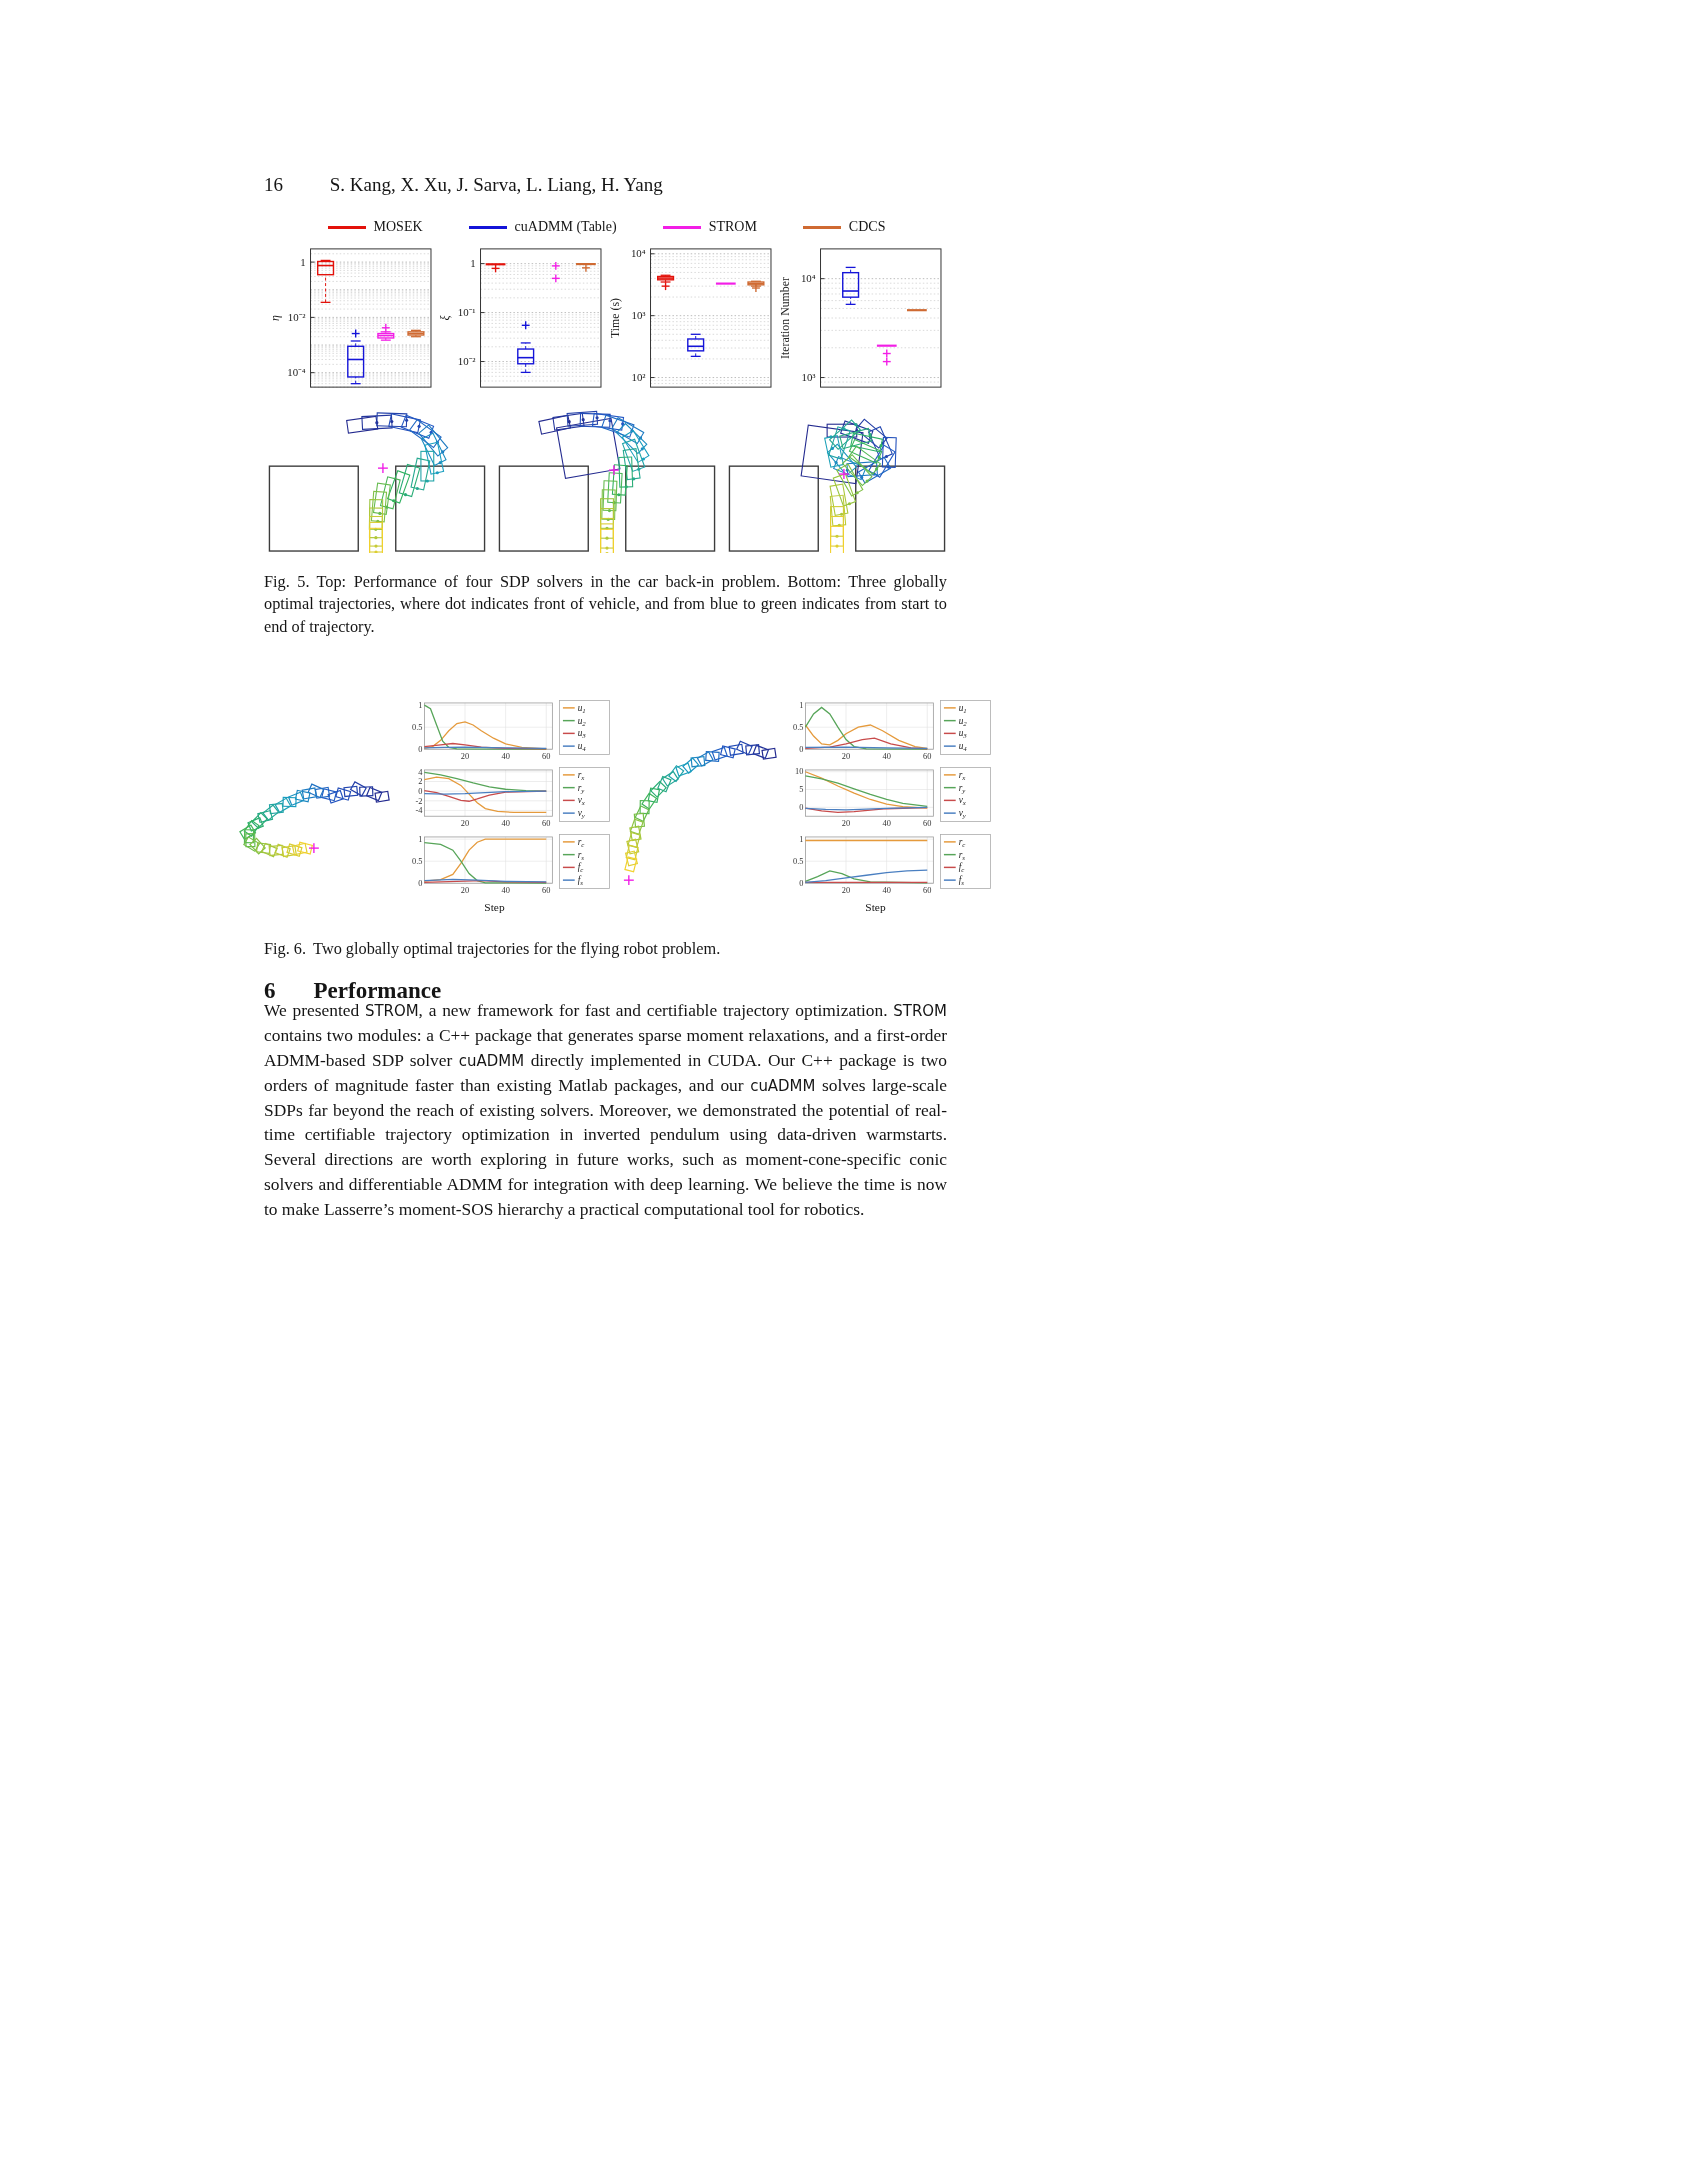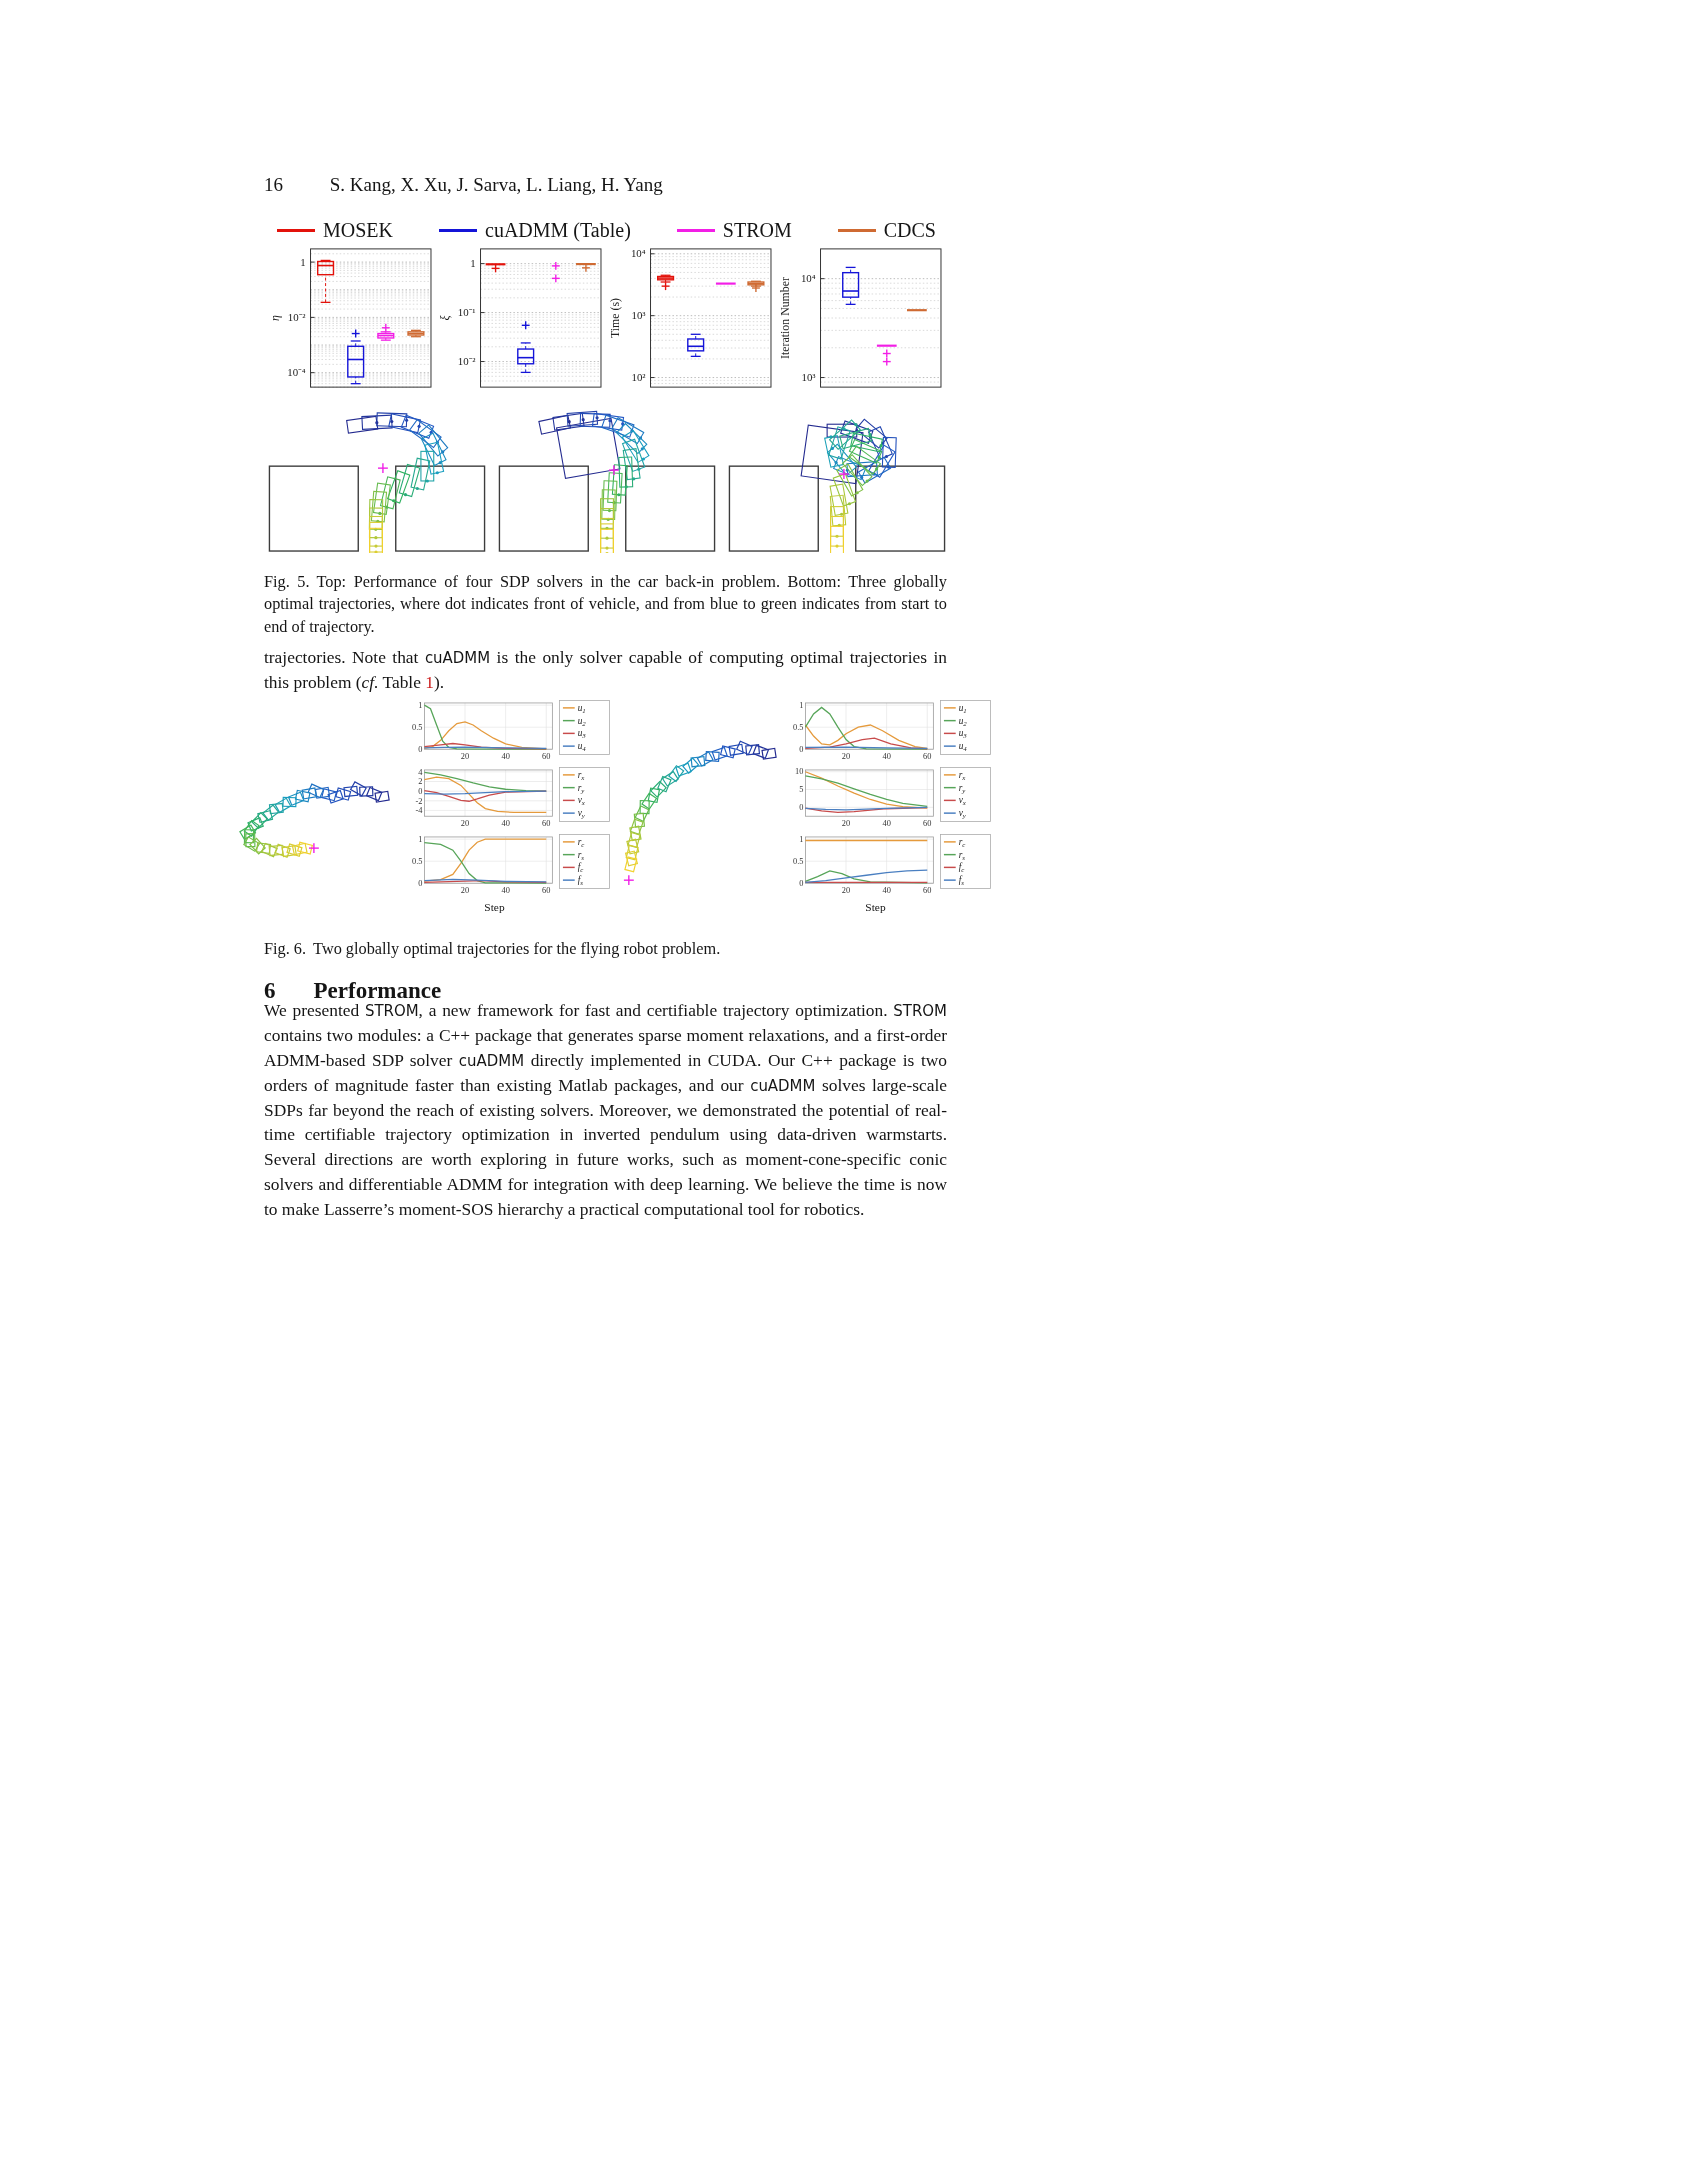--- a/index.html
+++ b/index.html
@@ -3,21 +3,21 @@
 <meta charset="utf-8">
 <style>
   html,body{margin:0;padding:0;background:#ffffff;}
   .page{position:relative;width:1683px;height:1564px;background:#ffffff;
         font-family:"Liberation Serif",serif;color:#151515;overflow:hidden;}
 
   .running-head{position:absolute;left:264px;top:174px;width:683px;font-size:19px;}
   .running-head .authors{margin-left:42px;}
 
   .fig5-legend{position:absolute;left:267px;top:219px;width:679px;display:flex;
-               justify-content:center;gap:46px;font-size:20px;align-items:center;}
+               justify-content:center;gap:46px;font-size:14px;align-items:center;}
   .legend-item{display:flex;align-items:center;gap:8px;}
   .legend-swatch{display:inline-block;width:38px;height:0;border-top:3px solid #000;}
 
   .fig5-charts{position:absolute;left:267px;top:241px;width:679px;display:flex;justify-content:space-between;}
   .fig5-traj{position:absolute;left:267px;top:403px;display:flex;gap:10px;}
 
   .caption{position:absolute;left:264px;width:683px;font-size:16.3px;line-height:1.37;
            text-align:justify;margin:0;}
   .caption.fig5{top:571px;}
   .caption.caption-center{top:938px;}
@@ -450,21 +450,20 @@
           <circle cx="111" cy="155" r="1.6" fill="rgb(242,209,46)"></circle>
           <line x1="113" x2="123" y1="72" y2="72" stroke="#f01ee6" stroke-width="1.4"></line>
           <line x1="118" x2="118" y1="67" y2="77" stroke="#f01ee6" stroke-width="1.4"></line>
         </svg>
       </div>
     <p class="caption fig5">
       <span class="cap-label">Fig. 5.</span><span>Top: Performance of four SDP solvers in the car back-in problem. Bottom: Three globally optimal trajectories, where dot indicates front of vehicle, and from blue to green indicates from start to end of trajectory.</span>
     </p>
   </section>
 
-  <p class="body-par" id="para-trajectories"><span>trajectories. Note that </span><span class="sf">cuADMM</span><span> is the only solver capable of computing optimal trajectories in this problem (</span><span class="it">cf.</span><span> Table </span><span class="ref">1</span><span>).</span></p>
 
   <section class="figure6">
     <svg id="doodle-left" width="168" height="94" viewBox="0 0 170 95">
         <rect x="155.5" y="23.5" width="13" height="9" transform="rotate(171 162 28)" fill="none" stroke="rgb(35,42,143)" stroke-width="1.2"></rect>
         <rect x="147.5" y="20.833333333333332" width="13" height="9" transform="rotate(202.33333333333334 154 25.333333333333332)" fill="none" stroke="rgb(35,49,151)" stroke-width="1.2"></rect>
         <rect x="139.5" y="18.166666666666668" width="13" height="9" transform="rotate(177.66666666666666 146 22.666666666666668)" fill="none" stroke="rgb(35,56,159)" stroke-width="1.2"></rect>
         <rect x="131.5" y="15.5" width="13" height="9" transform="rotate(209 138 20)" fill="none" stroke="rgb(35,62,167)" stroke-width="1.2"></rect>
         <rect x="123.83333333333334" y="18.166666666666664" width="13" height="9" transform="rotate(174.33333333333334 130.33333333333334 22.666666666666664)" fill="none" stroke="rgb(34,69,175)" stroke-width="1.2"></rect>
         <rect x="116.16666666666666" y="20.833333333333336" width="13" height="9" transform="rotate(195.66666666666666 122.66666666666666 25.333333333333336)" fill="none" stroke="rgb(34,76,183)" stroke-width="1.2"></rect>
         <rect x="108.5" y="23.5" width="13" height="9" transform="rotate(161 115 28)" fill="none" stroke="rgb(34,83,191)" stroke-width="1.2"></rect>

